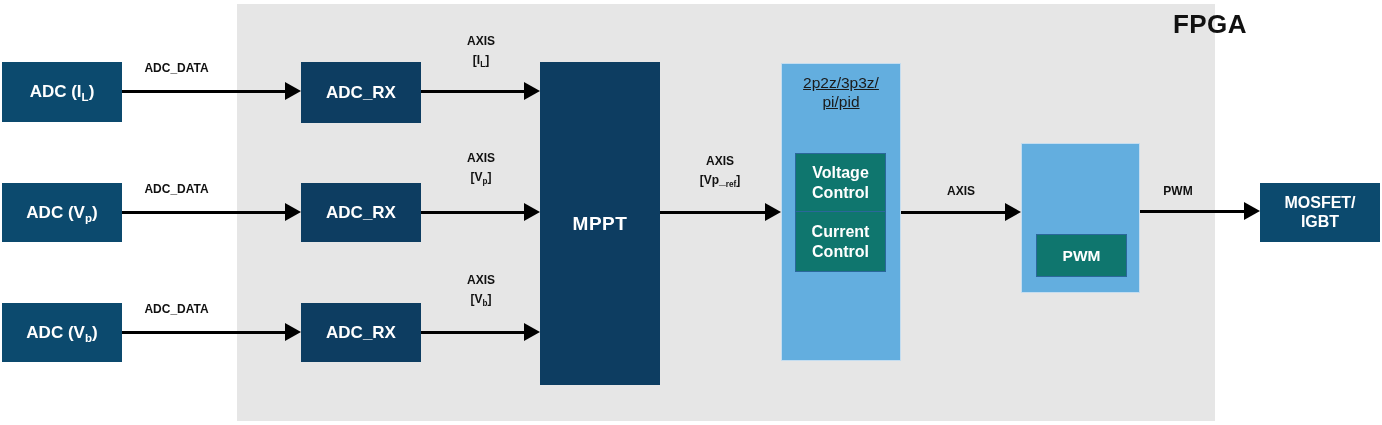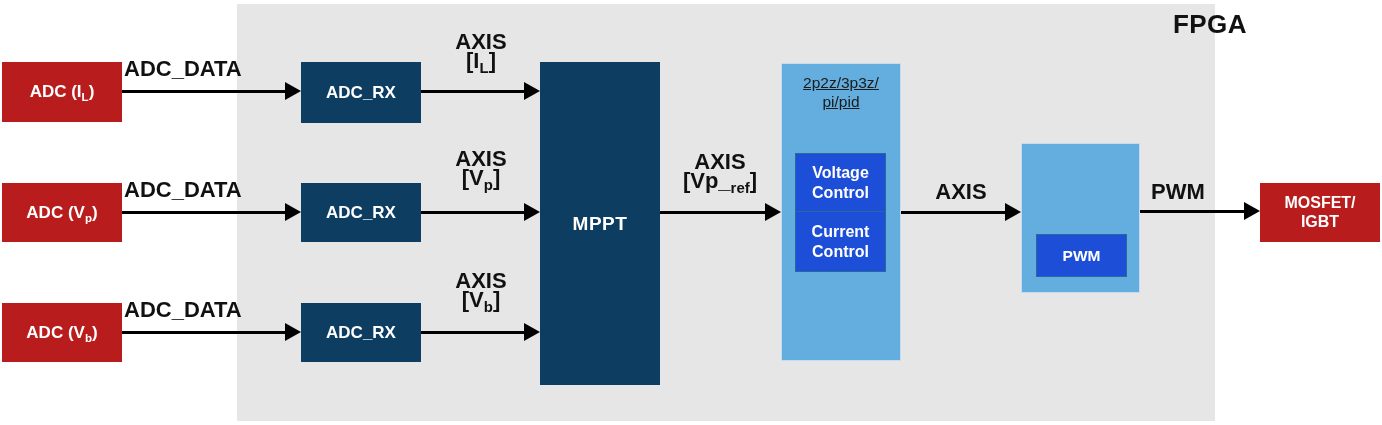--- a/index.html
+++ b/index.html
@@ -10,31 +10,31 @@
   .panel{
     position:absolute;left:237px;top:4px;width:978px;height:417px;
     background:#e6e6e6;
   }
   .block{
     position:absolute;display:flex;flex-direction:column;
     align-items:center;justify-content:center;
     font-weight:bold;color:#ffffff;text-align:center;line-height:1.15;
     box-sizing:border-box;
   }
-  .red{background:#b91c1c;font-size:17px;}
+  .red{background:#0c4a6e;font-size:17px;}
   .navy{background:#0d3d61;font-size:17px;}
-  .navy-sub{background:#1d4ed8;border:1px solid #2a679a;font-size:16px;line-height:1.25;}
+  .navy-sub{background:#0f766e;border:1px solid #2a679a;font-size:16px;line-height:1.25;}
   .lightblue{
     background:#63aedf;border:1px solid #c4ddf0;color:#1a1a1a;
     justify-content:flex-start;font-weight:normal;
   }
   .ctrl-title{font-size:15.5px;color:#1a1a1a;line-height:1.25;margin-top:9px;text-align:center;text-decoration:underline;}
   .mppt-label{font-size:19px;letter-spacing:.5px;}
   .label{
-    position:absolute;color:#111111;font-weight:bold;font-size:22px;
+    position:absolute;color:#111111;font-weight:bold;font-size:12px;
     text-align:center;line-height:19px;white-space:nowrap;
   }
   .fpga-label{font-size:26px;line-height:28px;letter-spacing:.5px;}
   sub{font-size:0.68em;line-height:0;}
   .aline{position:absolute;height:3px;background:#000000;}
   .ahead{
     position:absolute;width:0;height:0;
     border-top:9px solid transparent;border-bottom:9px solid transparent;
     border-left:16px solid #000000;
   }

